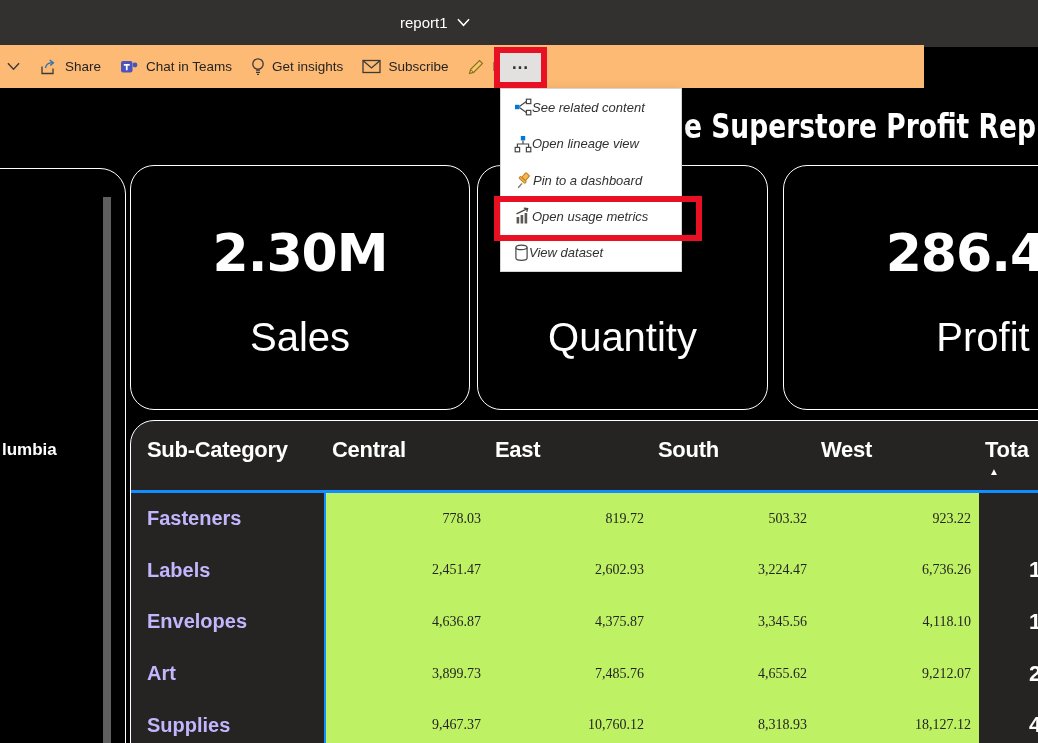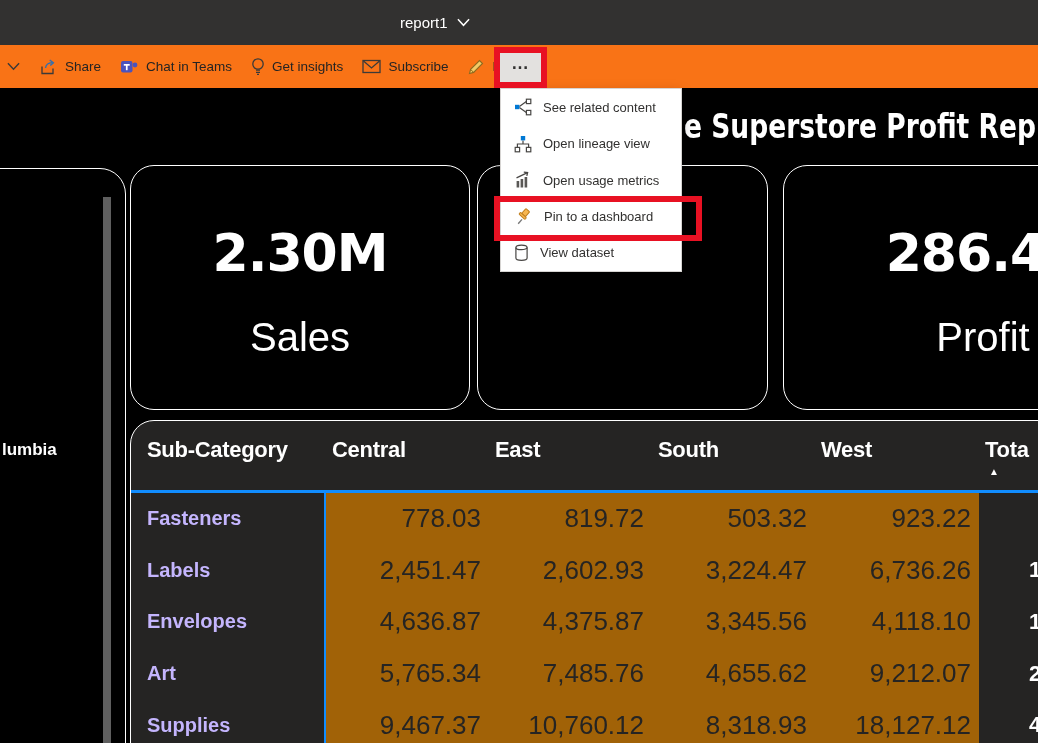--- a/index.html
+++ b/index.html
@@ -6,32 +6,32 @@
   html,body { width:1038px; height:743px; overflow:hidden; background:#000; }
   body { font-family:"Liberation Sans", sans-serif; position:relative; }
   #screen { position:absolute; inset:0; width:1038px; height:743px; overflow:hidden; background:#000; }
 
   
   .topbar { position:absolute; left:0; top:0; width:1038px; height:47px; background:#323130; z-index:30;text-align:center; }
   .topbar-center { position:absolute; left:400px; top:0; height:45px; display:flex; align-items:center; gap:9px; }
   .report-name { color:#ffffff; font-size:15px; }
 
   
-  .toolbar { position:absolute; left:0; top:45px; width:1038px; height:43px; background:#f97316; z-index:30;
+  .toolbar { position:absolute; left:0; top:45px; width:924px; height:43px; background:#fdba74; z-index:30;
              display:flex; align-items:center; padding-left:7px; color:#252423; font-size:13.5px; }
   .tb-item { display:flex; align-items:center; gap:7px; margin-left:19px; cursor:pointer; white-space:nowrap; }
   .tb-collapse { margin-left:0; }
   .more-redbox { position:absolute; left:494px; top:47px; width:53px; height:41px; border:6px solid #e81123; background:#e3e1df; z-index:60; display:flex; align-items:center; justify-content:center; }
   .more-btn { font-size:17px; font-weight:bold; color:#323130; letter-spacing:1px; line-height:1; background:none; border:none; cursor:pointer; font-family:"Liberation Sans",sans-serif; }
 
   
   .menu { position:absolute; left:500px; top:88px; width:182px; height:184px; background:#ffffff;
           border:1px solid #d6d4d2; box-shadow:0 5px 12px rgba(0,0,0,.25); z-index:50;
           display:flex; flex-direction:column; }
-  .menu-item { flex:1; display:flex; align-items:center; gap:11px; padding-left:13px; font-size:13px; color:#323130; cursor:pointer; white-space:nowrap; }
+  .menu-item { flex:1; display:flex; align-items:center; padding-left:13px; font-size:13px; color:#323130; cursor:pointer; white-space:nowrap;font-style:italic; }
   .pin-redbox { position:absolute; left:494px; top:196px; width:208px; height:45px; border:6px solid #e81123; z-index:70; pointer-events:none; }
 
   
   .report-title { position:absolute; left:684px; top:106px; color:#ffffff; font-family:"DejaVu Sans",sans-serif;
                   font-weight:bold; font-size:34px; white-space:nowrap; transform:scaleX(.78); transform-origin:left; z-index:5; }
 
   .card { position:absolute; background:#000; border:1.5px solid #ffffff; border-radius:24px; }
   .slicer-card { left:-30px; top:168px; width:156px; height:640px; border-radius:26px; }
   .slicer-text { position:absolute; left:2px; top:440px; color:#fff; font-weight:bold; font-size:17px; z-index:6; }
   .slicer-scrollbar { position:absolute; left:103px; top:197px; width:8px; height:546px; background:#5f5f5f; z-index:6; }
@@ -48,22 +48,22 @@
   .grid { position:absolute; inset:0; display:grid;
           grid-template-columns:195px 163px 163px 163px 164px 1fr;
           grid-template-rows:72px repeat(5, 51.6px); }
   .hcell { color:#fff; font-weight:bold; font-size:22px; letter-spacing:-0.3px; padding-top:16px; padding-left:6px;
            border-bottom:3px solid #118DFF; cursor:pointer; }
   .hcell-first { padding-left:16px; }
   .hcell-total { display:flex; flex-direction:column; }
   .sort-arrow { font-size:10px; color:#fff; margin-top:3px; margin-left:4px; }
   .rowlabel { background:#252423; color:#c4b5fd; font-weight:bold; font-size:20px; display:flex; align-items:center;
               padding-left:16px; border-right:2px solid #118DFF; }
-  .num { background:#a16207; color:#252423; font-size:26px; display:flex; align-items:center; justify-content:flex-end;
-         padding-right:8px; font-family:Liberation Sans, sans-serif; }
+  .num { background:#bef264; color:#252423; font-size:14px; display:flex; align-items:center; justify-content:flex-end;
+         padding-right:8px; font-family:Liberation Serif, serif; }
   .totcell { background:#252423; color:#fff; font-weight:bold; font-size:22px; display:flex; align-items:center; padding-left:50px; }
 
   svg { display:block; flex:none; }
 </style>
 </head>
 <body>
 
 <div id="screen">
 
   <div class="report-title">e Superstore Profit Rep</div>
@@ -71,20 +71,21 @@
   <div class="card slicer-card"></div>
   <div class="slicer-text">lumbia</div>
   <div class="slicer-scrollbar"></div>
 
   <div class="card kpi kpi1">
     <div class="kpi-value">2.30M</div>
     <div class="kpi-label">Sales</div>
   </div>
   <div class="card kpi kpi2">
     <div class="kpi-value">38K</div>
+    <div class="kpi-label">Quantity</div>
   </div>
   <div class="card kpi kpi3">
     <div class="kpi-value">286.40</div>
     <div class="kpi-label">Profit</div>
   </div>
 
   <div class="card table-card">
     <div class="grid">
       <div class="hcell hcell-first">Sub-Category</div>
       <div class="hcell">Central</div>
@@ -111,21 +112,21 @@
       <div class="totcell">1</div>
 
       <div class="rowlabel">Envelopes</div>
       <div class="num">4,636.87</div>
       <div class="num">4,375.87</div>
       <div class="num">3,345.56</div>
       <div class="num">4,118.10</div>
       <div class="totcell">1</div>
 
       <div class="rowlabel">Art</div>
-      <div class="num">5,765.34</div>
+      <div class="num">3,899.73</div>
       <div class="num">7,485.76</div>
       <div class="num">4,655.62</div>
       <div class="num">9,212.07</div>
       <div class="totcell">2</div>
 
       <div class="rowlabel">Supplies</div>
       <div class="num">9,467.37</div>
       <div class="num">10,760.12</div>
       <div class="num">8,318.93</div>
       <div class="num">18,127.12</div>
@@ -222,44 +223,44 @@
           <path d="M9 5.4 V9 M3.4 12.4 V9 H14.6 V12.4" stroke="#484644" fill="none" stroke-width="1.2"></path>
           <rect x="6.8" y="1" width="4.4" height="4.4" fill="#0078D4"></rect>
           <rect x="1.2" y="12.4" width="4.4" height="4.4" stroke="#484644" fill="#fff" stroke-width="1.2"></rect>
           <rect x="12.4" y="12.4" width="4.4" height="4.4" stroke="#484644" fill="#fff" stroke-width="1.2"></rect>
         </svg>
       </span>
       <span>Open lineage view</span>
     </div>
     <div class="menu-item">
       <span>
-        <svg width="18" height="18" viewBox="0 0 18 18">
-          <rect x="2.6" y="10" width="2.6" height="6.5" fill="#5a5856"></rect>
-          <rect x="6.6" y="8" width="2.6" height="8.5" fill="#5a5856"></rect>
-          <rect x="10.6" y="6" width="2.6" height="10.5" fill="#5a5856"></rect>
-          <path d="M2.5 6.8 L13 1.8" stroke="#484644" fill="none" stroke-width="1.3"></path>
-          <path d="M9.8 1.2 L13.6 1.5 L12.8 4.8" stroke="#484644" fill="none" stroke-width="1.3"></path>
-        </svg>
-      </span>
-      <span>Open usage metrics</span>
-    </div>
-    <div class="menu-item">
-      <span>
         <svg width="19" height="19" viewBox="0 0 19 19">
           <g transform="rotate(42 9.5 8)">
             <rect x="7" y="1.5" width="5" height="6.5" rx="0.8" fill="#F7B64F" stroke="#C07F1F" stroke-width="1"></rect>
             <rect x="5.4" y="8" width="8.2" height="2.4" rx="1" fill="#F7B64F" stroke="#C07F1F" stroke-width="1"></rect>
           </g>
           <path d="M8 12.4 L4.2 16.8" stroke="#787878" stroke-width="1.4"></path>
         </svg>
       </span>
       <span>Pin to a dashboard</span>
     </div>
     <div class="menu-item">
       <span>
+        <svg width="18" height="18" viewBox="0 0 18 18">
+          <rect x="2.6" y="10" width="2.6" height="6.5" fill="#5a5856"></rect>
+          <rect x="6.6" y="8" width="2.6" height="8.5" fill="#5a5856"></rect>
+          <rect x="10.6" y="6" width="2.6" height="10.5" fill="#5a5856"></rect>
+          <path d="M2.5 6.8 L13 1.8" stroke="#484644" fill="none" stroke-width="1.3"></path>
+          <path d="M9.8 1.2 L13.6 1.5 L12.8 4.8" stroke="#484644" fill="none" stroke-width="1.3"></path>
+        </svg>
+      </span>
+      <span>Open usage metrics</span>
+    </div>
+    <div class="menu-item">
+      <span>
         <svg width="15" height="18" viewBox="0 0 15 18">
           <path d="M1.9 3.4 V14 a5.6 2.3 0 0 0 11.2 0 V3.4" stroke="#484644" fill="none" stroke-width="1.2"></path>
           <ellipse cx="7.5" cy="3.4" rx="5.6" ry="2.3" stroke="#484644" fill="none" stroke-width="1.2"></ellipse>
         </svg>
       </span>
       <span>View dataset</span>
     </div>
   </div>
 
   <div class="pin-redbox"></div>

